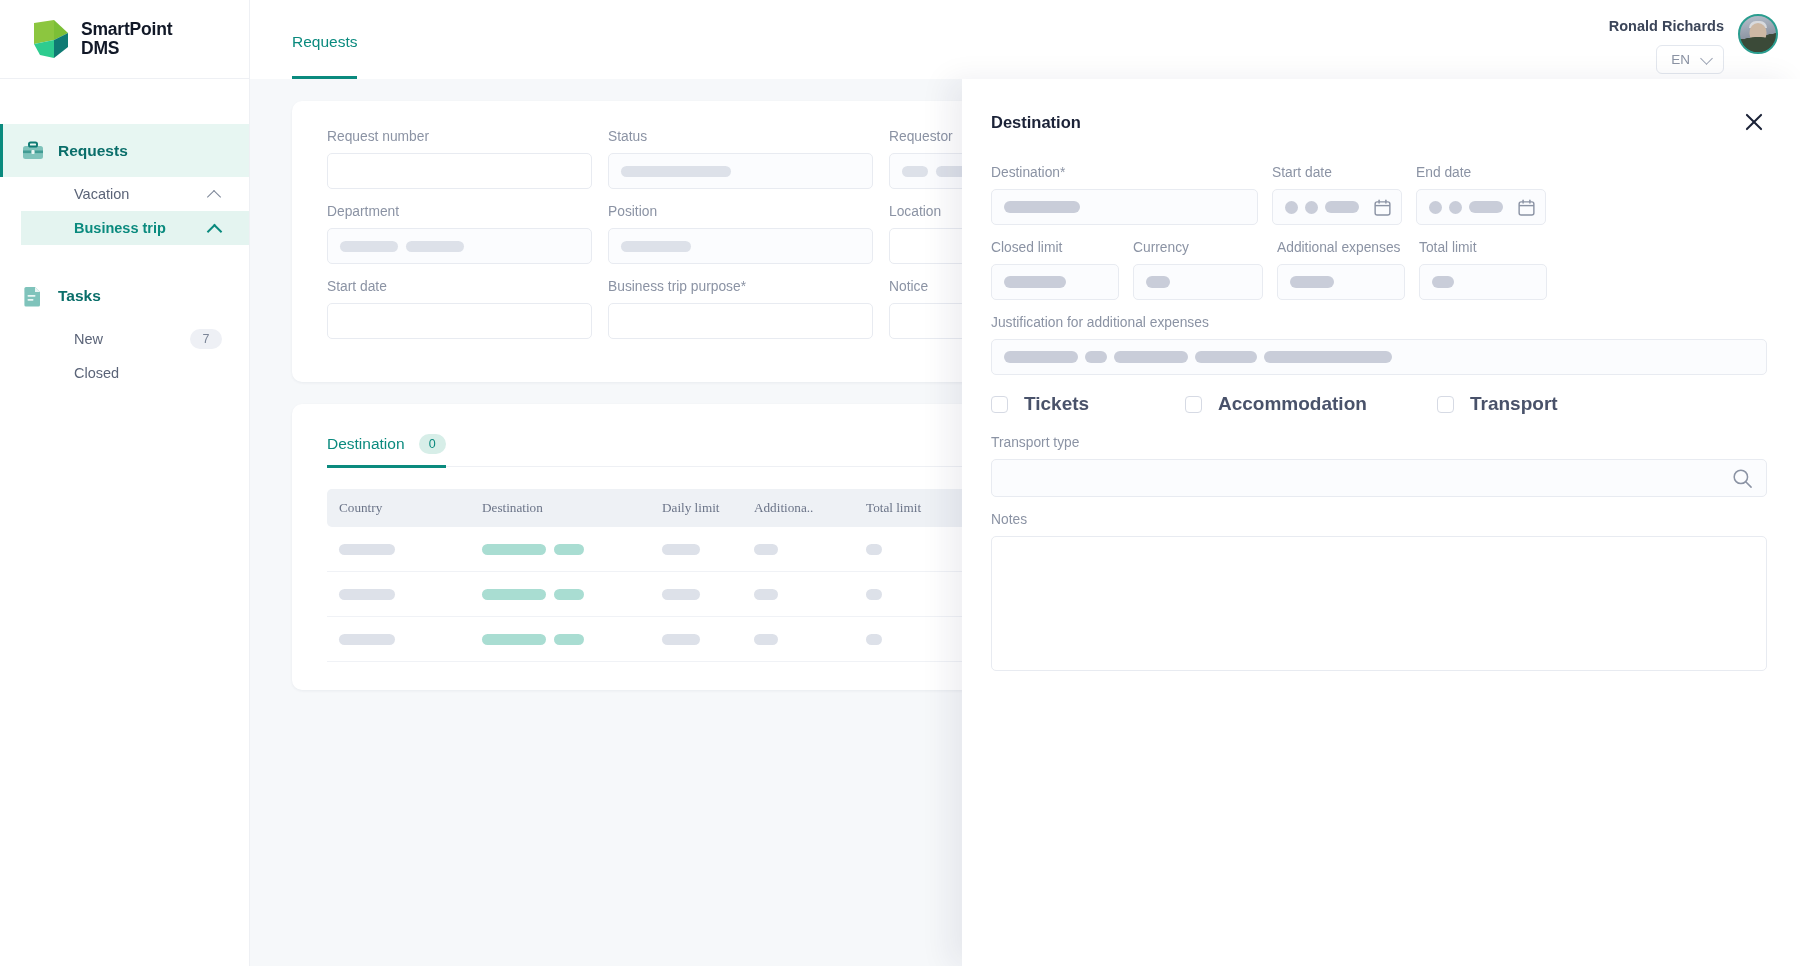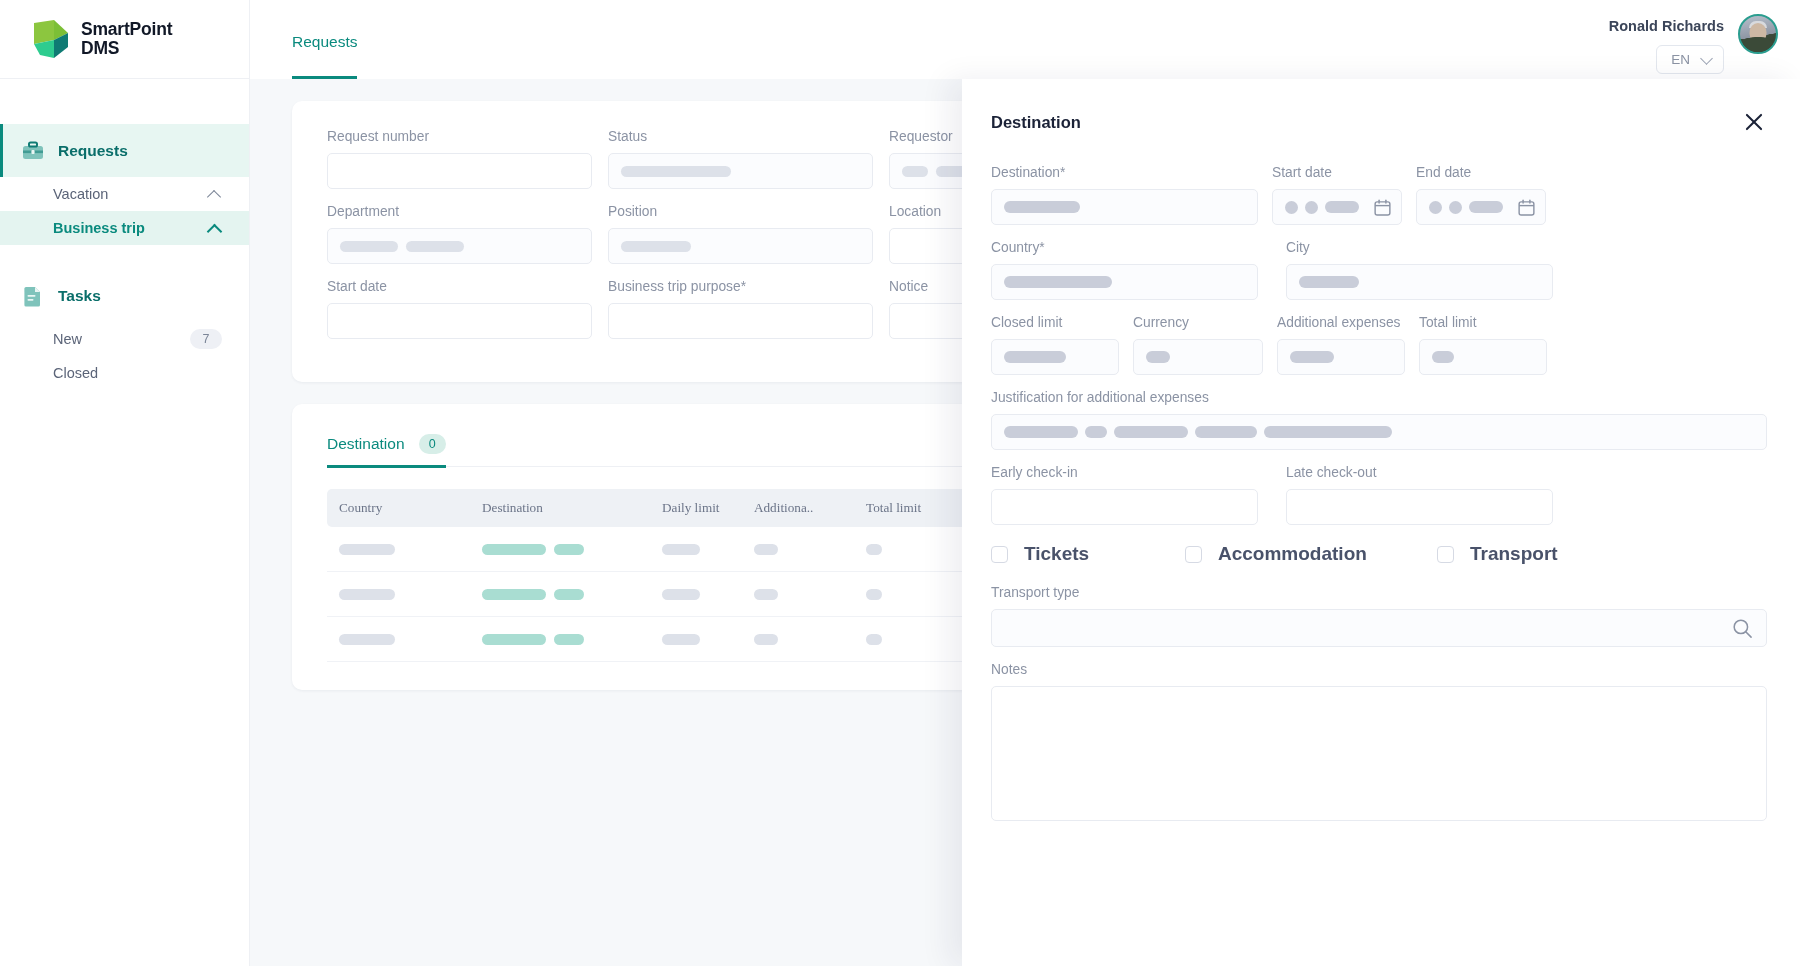--- a/index.html
+++ b/index.html
@@ -35,21 +35,21 @@
   }
   .nav-main.active { background: #e7f6f2; }
   .nav-main.active::before {
     content: ""; position: absolute; left: 0; top: 0; bottom: 0; width: 3px; background: #0a8a7e;
   }
   .nav-icon { width: 24px; height: 24px; margin-right: 13px; flex: 0 0 24px; position: relative; }
   .nav-main-label { font-size: 15.5px; font-weight: bold; color: #0a6e6a; }
 
   .nav-sub {
     height: 34px; display: flex; align-items: center; justify-content: space-between;
-    padding: 0 27px 0 53px; cursor: pointer; font-size: 14.5px; color: #5b6478;
+    padding: 0 27px 0 53px; cursor: pointer; font-size: 14.5px; color: #5b6478; margin-left: 21px;
   }
   .nav-sub.sel { background: #e4f4f0; color: #0a8a7e; font-weight: bold; }
   .nav-sub .chev { width: 14px; height: 14px; position: relative; }
   .chev::before {
     content: ""; position: absolute; left: 1px; top: 5px; width: 9px; height: 9px;
     border-left: 1.8px solid currentColor; border-top: 1.8px solid currentColor;
     transform: rotate(45deg); color: #7b8597;
   }
   .nav-sub.sel .chev::before { color: #0a8a7e; border-width: 2.2px; }
   .sub-gap { height: 24px; }
@@ -474,34 +474,20 @@
                 <rect x="1.2" y="3" width="15.6" height="14" rx="2.2" fill="none" stroke="#8b93a4" stroke-width="1.5"></rect>
                 <line x1="1.2" y1="7" x2="16.8" y2="7" stroke="#8b93a4" stroke-width="1.5"></line>
                 <line x1="5.4" y1="1.2" x2="5.4" y2="4.2" stroke="#8b93a4" stroke-width="1.5" stroke-linecap="round"></line>
                 <line x1="12.6" y1="1.2" x2="12.6" y2="4.2" stroke="#8b93a4" stroke-width="1.5" stroke-linecap="round"></line>
               </svg>
             </span>
           </div>
         </div>
       </div>
 
-      <div class="prow">
-        <div>
-          <div class="pf-label">Country*</div>
-          <div class="pf-input w-half">
-            <span class="pill2" style="width:108px"></span>
-          </div>
-        </div>
-        <div style="margin-left:14px">
-          <div class="pf-label">City</div>
-          <div class="pf-input w-half">
-            <span class="pill2" style="width:60px"></span>
-          </div>
-        </div>
-      </div>
 
       <div class="prow">
         <div>
           <div class="pf-label">Closed limit</div>
           <div class="pf-input w-q1">
             <span class="pill2" style="width:62px"></span>
           </div>
         </div>
         <div>
           <div class="pf-label">Currency</div>
@@ -527,30 +513,20 @@
         <div class="pf-label">Justification for additional expenses</div>
         <div class="pf-input w-full">
           <span class="pill2" style="width:74px"></span>
           <span class="pill2" style="width:22px"></span>
           <span class="pill2" style="width:74px"></span>
           <span class="pill2" style="width:62px"></span>
           <span class="pill2" style="width:128px"></span>
         </div>
       </div>
 
-      <div class="prow">
-        <div>
-          <div class="pf-label">Early check-in</div>
-          <div class="pf-input empty w-half"></div>
-        </div>
-        <div style="margin-left:14px">
-          <div class="pf-label">Late check-out</div>
-          <div class="pf-input empty w-half"></div>
-        </div>
-      </div>
 
       <div class="cbrow">
         <div class="cbitem" style="width:194px">
           <span class="cbox"></span>
           <span class="cblabel">Tickets</span>
         </div>
         <div class="cbitem" style="width:252px">
           <span class="cbox"></span>
           <span class="cblabel">Accommodation</span>
         </div>

